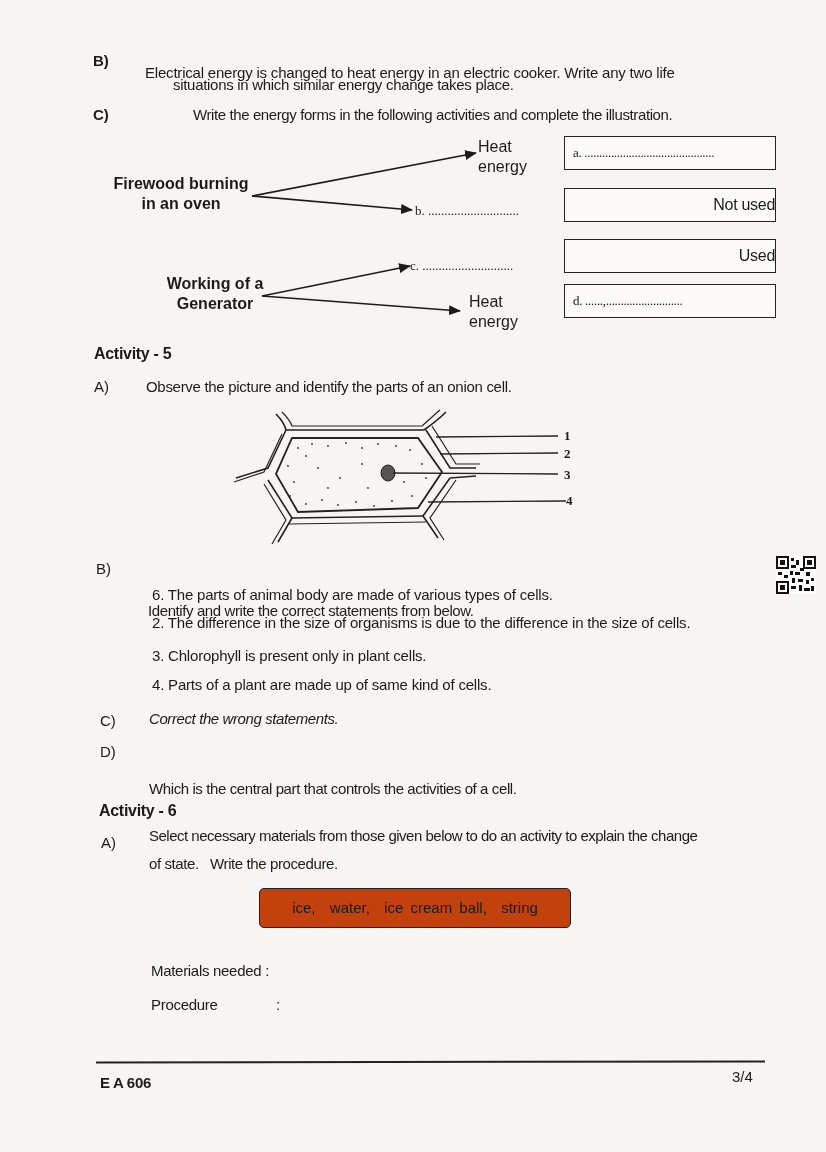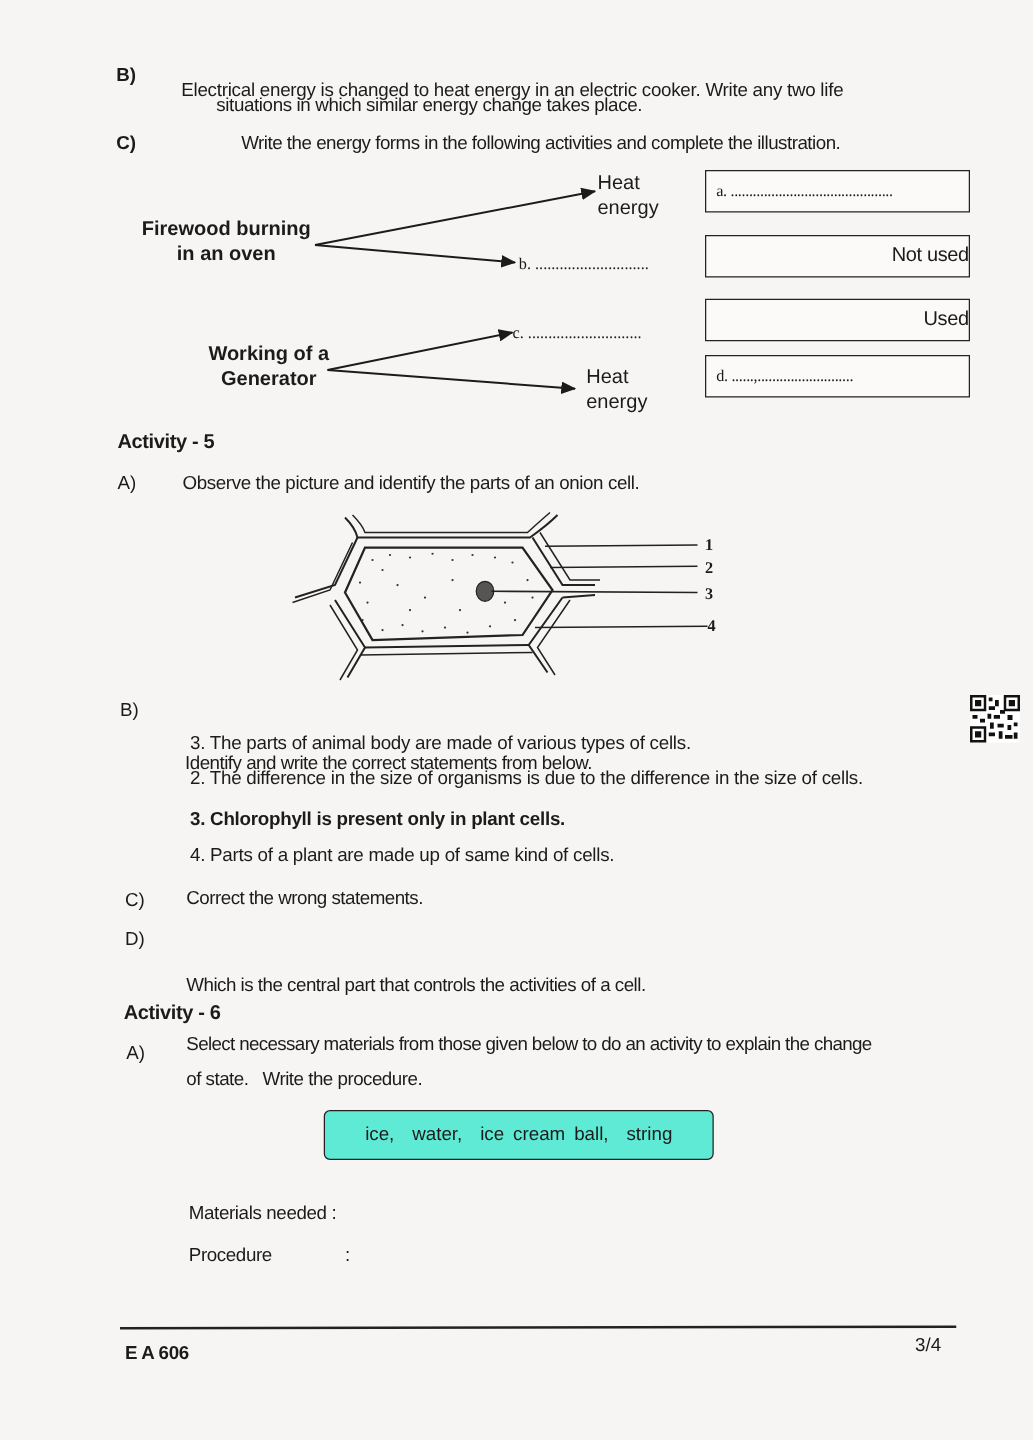--- a/index.html
+++ b/index.html
@@ -17,21 +17,21 @@
     position:absolute; border:1.5px solid #222; background:#fbfaf9;
     box-sizing:border-box; font-size:16px; letter-spacing:-0.3px;
   }
   .box .inner { position:absolute; left:8px; top:50%; transform:translateY(-50%); font-family:"Liberation Serif", serif; font-size:13px; }
   .box .center { position:absolute; left:0; right:0; top:50%; transform:translateY(-50%); text-align:right; }
   .blank-label { font-family:"Liberation Serif", serif; font-size:13px; }
   .diagram-label { font-size:16px; font-weight:bold; text-align:center; line-height:20px; }
   .energy-label { font-size:16px; text-align:left; line-height:20px; }
   .mat-box {
     position:absolute; left:259px; top:888px; width:312px; height:40px;
-    border:1.5px solid #222; border-radius:5px; box-sizing:border-box; background:#5eead4;
+    border:1.5px solid #222; border-radius:5px; box-sizing:border-box; background:#c2410c;
     font-size:15px; text-align:center; line-height:37px; word-spacing:3px;
   }
   .rule { position:absolute; left:96px; top:1061px; width:669px; height:2px; background:#222; transform:rotate(-0.1deg); }
   .stmt { font-size:15px; letter-spacing:-0.2px; }
   svg { position:absolute; overflow:visible; }
 </style>
 </head>
 <body>
 
 <div class="abs t15 bold" style="left:93px;top:52px;">B)</div>
@@ -161,23 +161,23 @@
     <line x1="200" y1="94" x2="338" y2="93" stroke="#222" stroke-width="1.3"></line>
   </svg>
   <div class="abs" style="left:564px;top:428px;font-family:'Liberation Serif',serif;font-weight:bold;font-size:13px;">1</div>
   <div class="abs" style="left:564px;top:446px;font-family:'Liberation Serif',serif;font-weight:bold;font-size:13px;">2</div>
   <div class="abs" style="left:564px;top:467px;font-family:'Liberation Serif',serif;font-weight:bold;font-size:13px;">3</div>
   <div class="abs" style="left:566px;top:493px;font-family:'Liberation Serif',serif;font-weight:bold;font-size:13px;">4</div>
 </div>
 
 <div class="abs t15" style="left:96px;top:560px;">B)</div>
 <div class="abs t15" style="left:148px;top:557px;letter-spacing:-0.4px;margin-top:45px;">Identify and write the correct statements from below.</div>
-<div class="abs stmt" style="left:152px;top:586px;">3.  The parts of animal body are made of various types of cells.</div>
+<div class="abs stmt" style="left:152px;top:586px;">6.  The parts of animal body are made of various types of cells.</div>
 <div class="abs stmt" style="left:152px;top:614px;">2.  The difference in the size of organisms is due to the difference in the size of cells.</div>
-<div class="abs stmt" style="left:152px;top:647px;font-weight:bold;">3.  Chlorophyll is present only in plant cells.</div>
+<div class="abs stmt" style="left:152px;top:647px;">3.  Chlorophyll is present only in plant cells.</div>
 <div class="abs stmt" style="left:152px;top:676px;">4.  Parts of a plant are made up of same kind of cells.</div>
 
 <svg width="40" height="38" style="left:776px;top:556px;">
   <rect x="0" y="0" width="40" height="38" fill="#fff"></rect>
   <rect x="1" y="1" width="11" height="11" fill="none" stroke="#111" stroke-width="2"></rect>
   <rect x="4" y="4" width="5" height="5" fill="#111"></rect>
   <rect x="28" y="1" width="11" height="11" fill="none" stroke="#111" stroke-width="2"></rect>
   <rect x="31" y="4" width="5" height="5" fill="#111"></rect>
   <rect x="1" y="26" width="11" height="11" fill="none" stroke="#111" stroke-width="2"></rect>
   <rect x="4" y="29" width="5" height="5" fill="#111"></rect>
@@ -196,21 +196,21 @@
       <rect x="30" y="24" width="3" height="4"></rect>
     <rect x="35" y="22" width="3" height="3"></rect>
       <rect x="15" y="30" width="5" height="3"></rect>
       <rect x="23" y="29" width="3" height="6"></rect>
     <rect x="28" y="32" width="6" height="3"></rect>
       <rect x="35" y="30" width="3" height="5"></rect>
   </g>
 </svg>
 
 <div class="abs t15" style="left:100px;top:712px;">C)</div>
-<div class="abs t15" style="left:149px;top:710px;letter-spacing:-0.4px;">Correct the wrong statements.</div>
+<div class="abs t15" style="left:149px;top:710px;letter-spacing:-0.4px;font-style:italic;">Correct the wrong statements.</div>
 <div class="abs t15" style="left:100px;top:743px;">D)</div>
 <div class="abs t15" style="left:149px;top:780px;letter-spacing:-0.4px;">Which is the central part that controls the activities of a cell.</div>
 
 <div class="abs t16 bold" style="left:99px;top:802px;letter-spacing:-0.3px;">Activity - 6</div>
 
 <div class="abs t15" style="left:101px;top:834px;">A)</div>
 <div class="abs t15" style="left:149px;top:827px;letter-spacing:-0.5px;">Select necessary materials from those given below to do an activity to explain the change</div>
 <div class="abs t15" style="left:149px;top:855px;letter-spacing:-0.4px;white-space:pre;text-align:center;">of state.   Write the procedure.</div>
 
 <div class="mat-box" style="white-space:pre;">ice,  water,  ice cream ball,  string</div>

